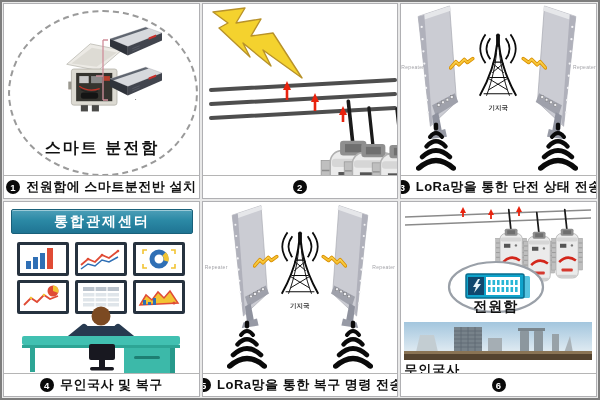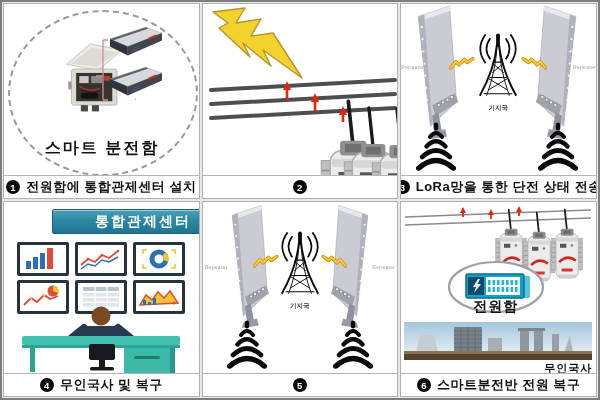--- a/index.html
+++ b/index.html
@@ -24,28 +24,27 @@
   .tiny-mark{position:absolute;left:131px;top:94px;width:5px;height:5px;color:#888;font-size:4px;line-height:3px;}
   
   .repeater{position:absolute;font-size:5px;color:#a3a3a8;letter-spacing:0.3px;}
   .tower-label{position:absolute;text-align:center;font-size:6.5px;font-weight:bold;color:#333;width:48px;}
   
   .banner{
     position:absolute;left:7px;top:7px;width:180px;height:23px;border:1px solid #19607a;border-radius:2px;
     background:linear-gradient(#4d9fb8 0%, #2b89a5 45%, #1f7493 100%);
     display:flex;align-items:center;justify-content:center;color:#fff;font-weight:bold;font-size:14px;letter-spacing:2px;
     box-shadow:inset 0 1px 0 rgba(255,255,255,0.45);
-    margin-left:41px;
   }
   .banner::before,.banner::after{content:"";position:absolute;top:8px;width:8px;height:18px;background:#175d76;z-index:-1;}
   .banner::before{left:-5px;} .banner::after{right:-5px;}
   .monitor{position:absolute;width:52px;height:34px;background:#fff;border:3px solid #26323f;border-radius:2px;box-sizing:border-box;}
   
   .photo{position:absolute;left:3px;top:120px;width:188px;height:38px;background:linear-gradient(#a3c6de 0%,#dde9f1 75%);overflow:hidden;}
-  .photo-label{position:absolute;left:3px;top:159px;width:188px;text-align:right;font-size:11px;font-weight:bold;color:#111;letter-spacing:1px;}
+  .photo-label{position:absolute;left:3px;top:159px;width:188px;text-align:left;font-size:13px;font-weight:bold;color:#111;letter-spacing:1px;}
   .device-label{position:absolute;left:47px;top:96px;width:95px;text-align:center;font-size:14px;font-weight:bold;color:#111;letter-spacing:1px;}
 </style>
 </head>
 <body>
 
 <svg width="0" height="0" style="position:absolute" aria-hidden="true">
   <defs>
     <linearGradient id="gold" x1="0" y1="0" x2="1" y2="1">
       <stop offset="0" stop-color="#ffe36b"></stop>
         <stop offset="1" stop-color="#f0a500"></stop>
@@ -158,21 +157,21 @@
           <use href="#sym-device"></use>
         </svg>
       <svg class="abs" style="left:0;top:0;width:196px;height:172px" viewBox="0 0 196 172">
         <path d="M92,72 L99,72 M99,36 L99,96 M99,36 L104,36 M99,96 L104,96" stroke="#cf8f9b" stroke-width="1.3" fill="none"></path>
       </svg>
       <div class="tiny-mark">▪</div>
       <div class="circle-label">스마트 분전함</div>
     </div>
     <div class="caption">
       <span class="num-badge">1</span>
-      <span>전원함에 통합관제센터 설치</span>
+      <span>전원함에 스마트분전반 설치</span>
     </div>
   </div>
 
   <div class="panel">
     <div class="content">
       <svg class="abs" style="left:0;top:0;width:196px;height:172px" viewBox="0 0 196 172">
         <g>
           <path d="M10,8 L42,4 L33,19 L58,15 L48,32 L70,29 L99,74 L60,46 L68,62 L40,39 L47,53 L16,24 L25,19 Z" fill="#f4d22e" stroke="#b8922a" stroke-width="1.4" stroke-linejoin="round"></path>
         </g>
         <g stroke="#4e4e4e" stroke-width="4" stroke-linecap="round">
@@ -331,20 +330,21 @@
         </svg>
       <svg class="abs" style="left:24px;top:118px;width:40px;height:49px" viewBox="0 0 46 56">
           <use href="#sym-cone"></use>
         </svg>
       <svg class="abs" style="left:130px;top:118px;width:40px;height:49px" viewBox="0 0 46 56">
           <use href="#sym-cone"></use>
         </svg>
     </div>
     <div class="caption">
       <span class="num-badge">5</span>
+      <span>LoRa망을 통한 복구 명령 전송</span>
     </div>
   </div>
 
   <div class="panel">
     <div class="content">
       <svg class="abs" style="left:0;top:0;width:194px;height:118px" viewBox="0 0 194 118">
         <g stroke="#8a8a8a" stroke-width="1.5">
           <path d="M4,15 L190,8"></path>
             <path d="M4,23 L190,16"></path>
         </g>
@@ -399,17 +399,16 @@
           <rect x="148" y="12" width="7" height="19" fill="#98a2a8"></rect>
           <path d="M160,31 L166,14 L169,31" fill="#aab3b9"></path>
           <rect x="0" y="29" width="188" height="4" fill="#8a7455"></rect>
           <rect x="0" y="32" width="188" height="6" fill="#54432f"></rect>
         </svg>
       </div>
       <div class="photo-label">무인국사</div>
     </div>
     <div class="caption">
       <span class="num-badge">6</span>
-      <span>스마트분전반 전원 복구</span>
     </div>
   </div>
 
 </div>
 
 </body></html>

